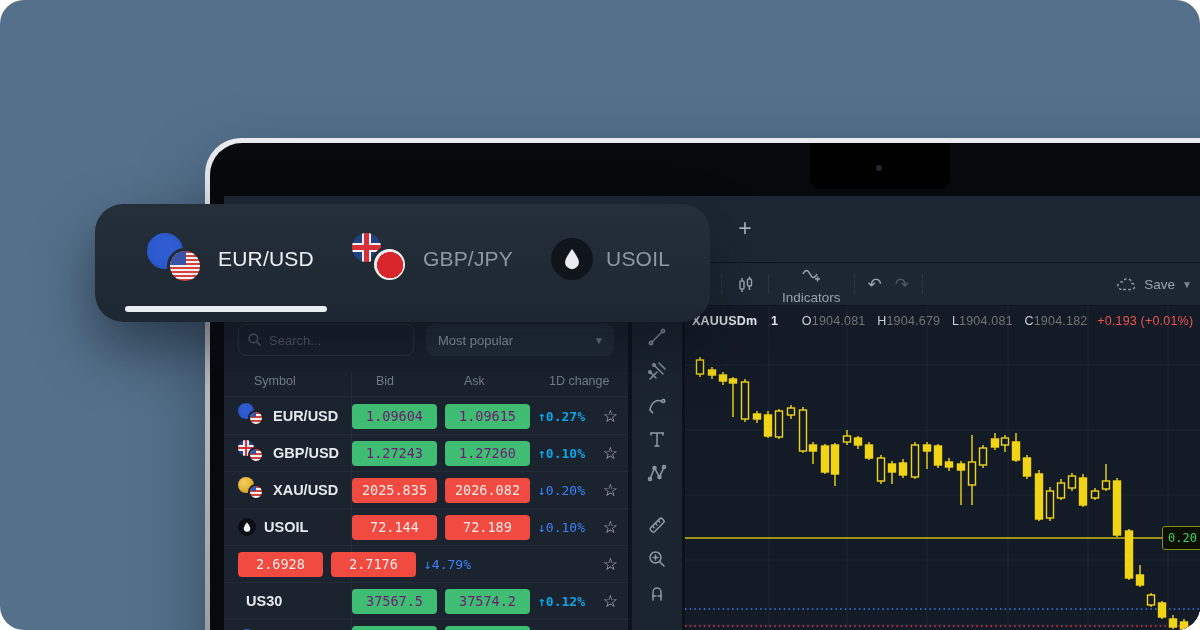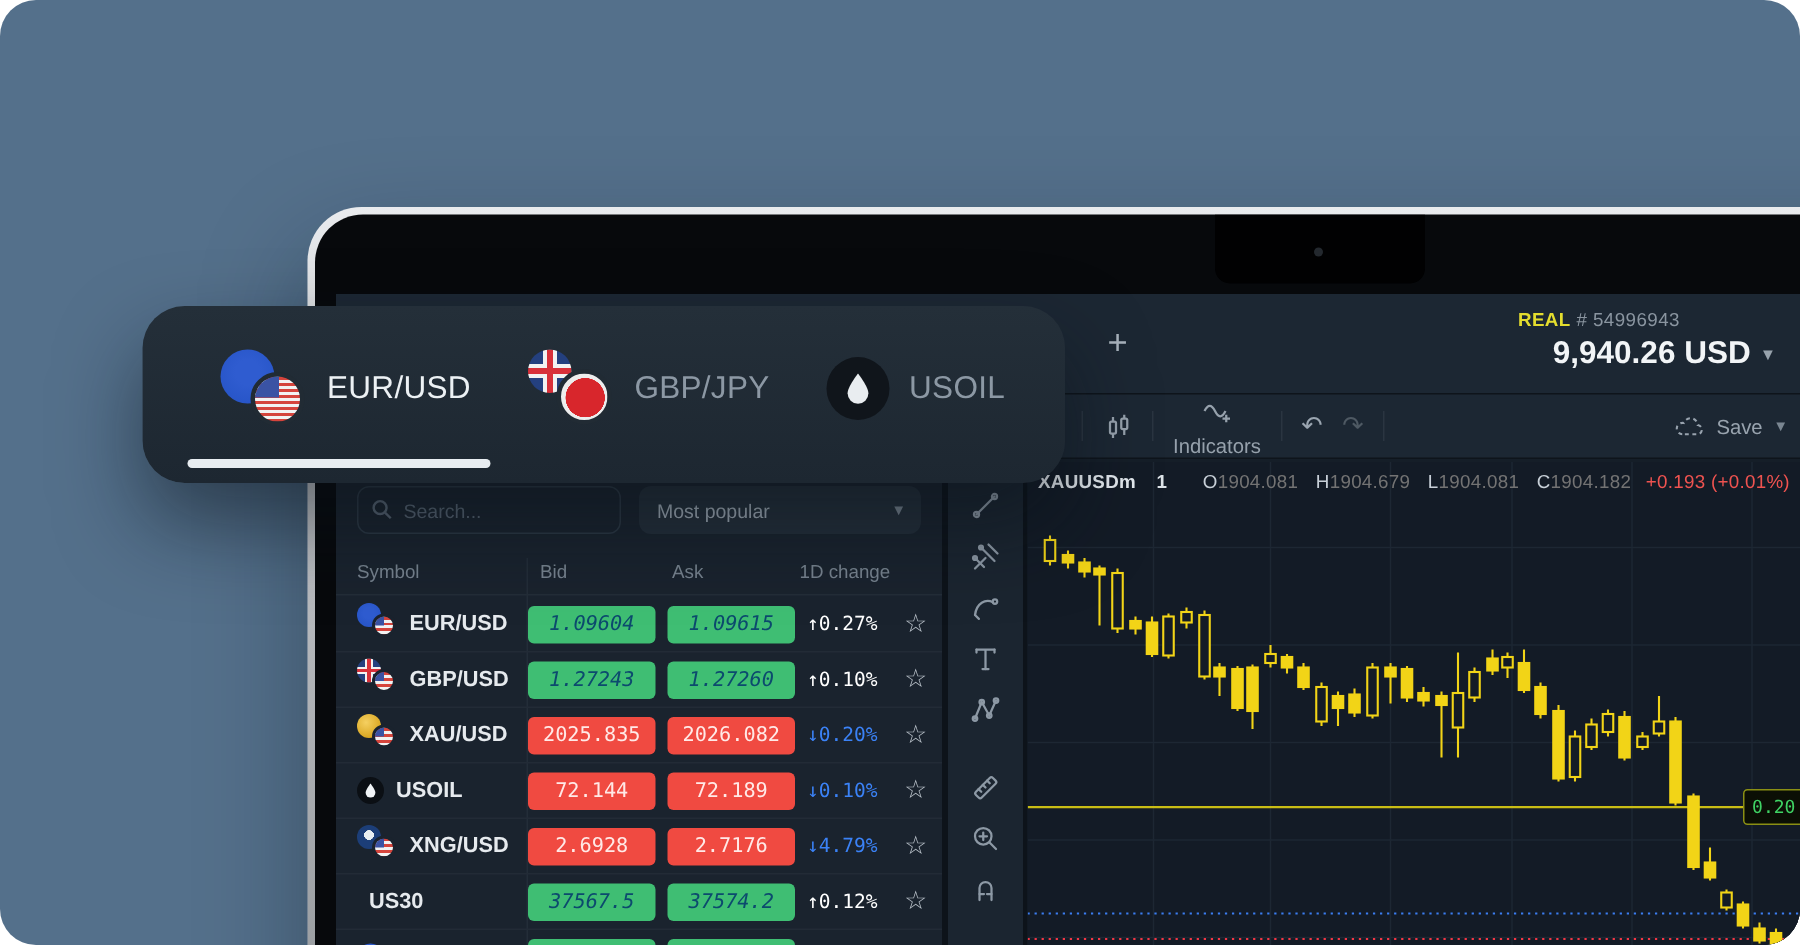--- a/index.html
+++ b/index.html
@@ -51,35 +51,35 @@
   .wl-controls{display:flex;gap:12px;padding:16px 14px 0 14px;}
   .search-box{position:relative;width:176px;height:32px;}
   .search-box input{width:100%;height:100%;background:transparent;border:1px solid #2C3844;border-radius:8px;
     color:#8B97A3;font-size:13px;padding:0 8px 0 30px;outline:none;}
   .search-box input::placeholder{color:#566371;}
   .search-ic{position:absolute;left:9px;top:8px;}
   .filter-select{flex:1;height:32px;background:#242F3A;border-radius:8px;display:flex;align-items:center;
     justify-content:space-between;padding:0 10px 0 12px;color:#9FAAB5;font-size:13px;cursor:pointer;}
   .filter-select .fs-caret{color:#76828E;font-size:10px;}
 
-  .wl-head{display:flex;padding:18px 14px 8px 14px;color:#76828E;font-size:12.5px;border-bottom:1px solid #232D38;}
+  .wl-head{display:flex;padding:18px 14px 8px 30px;color:#76828E;font-size:12.5px;border-bottom:1px solid #232D38;}
   .wl-head .c-sym{width:122px;}
   .wl-head .c-bid{width:88px;}
   .wl-head .c-ask{width:85px;}
   .col-div{position:absolute;left:127px;top:64px;bottom:0;width:1px;background:#232D38;}
 
   .wl-rows{position:absolute;top:90px;left:0;right:0;}
   .row{display:flex;align-items:center;height:37px;padding:0 10px 0 14px;border-bottom:1px solid #222B36;}
   .sym{display:flex;align-items:center;gap:8px;width:114px;color:#E6EAEE;font-size:14.5px;font-weight:600;}
   .chip{width:85px;height:25px;border-radius:4px;display:flex;align-items:center;justify-content:center;
     font-family:"DejaVu Sans Mono",monospace;font-size:13.5px;margin-right:8px;cursor:pointer;}
-  .chip.up{background:#3FBE73;color:#0c4a6e;font-style:italic;}
+  .chip.up{background:#3FBE73;color:#701a75;}
   .chip.down{background:#F04A41;color:#FFE9E7;}
   .chg{width:64px;font-family:"DejaVu Sans Mono",monospace;font-size:13px;}
-  .chg.up{color:#ffffff;}
+  .chg.up{color:#0ea5e9;font-weight:bold;}
   .chg.down{color:#3b82f6;}
   .star{margin-left:auto;color:#B9C1C9;font-size:17px;cursor:pointer;}
 
   
   .pair{position:relative;width:27px;height:24px;display:inline-block;flex:0 0 27px;}
   .circ{position:absolute;width:16px;height:16px;border-radius:50%;overflow:hidden;left:0;top:0;}
   .circ.ov{left:10px;top:7px;border:2px solid #1A232E;}
   .f-eu{background:radial-gradient(circle at 50% 42%,#2F5CD0 0 30%,#2452C4 100%);}
   .f-us{background:repeating-linear-gradient(180deg,#D5443C 0 2px,#F2F2F2 2px 4px);}
   .f-us::before{content:"";position:absolute;left:0;top:0;width:52%;height:46%;background:#3A53A4;}
@@ -136,29 +136,20 @@
 
   <div class="laptop">
     <div class="bezel">
       <div class="notch">
         <div class="cam"></div>
       </div>
       <div class="screen">
 
         <div class="top-header">
           <div class="plus-btn">+</div>
-          <div class="account">
-            <div class="acc-line1">
-              <span class="acc-type">REAL</span>
-              <span class="acc-num"># 54996943</span>
-            </div>
-            <div class="acc-line2">
-              <span>9,940.26 USD</span><span class="acc-caret">▼</span>
-            </div>
-          </div>
         </div>
 
         <div class="toolbar">
           <span class="tf">m</span>
           <span class="tdiv"></span>
           <span class="tb-ic">
             <svg width="20" height="20" viewBox="0 0 20 20" fill="none" stroke="#96A1AC" stroke-width="1.5">
               <rect x="5" y="7" width="4" height="8" rx="1"></rect>
                 <line x1="7" y1="4" x2="7" y2="7"></line>
                 <line x1="7" y1="15" x2="7" y2="18"></line>
@@ -254,24 +245,20 @@
                       </span>
                     </span>
                     <span>USOIL</span>
                   </span>
                   <span class="chip down">72.144</span>
                   <span class="chip down">72.189</span>
                   <span class="chg down">↓0.10%</span>
                   <span class="star">☆</span>
                 </div>
                 <div class="row">
-                  <span class="sym">
-                    <span><span class="pair"><span class="circ f-xng"></span><span class="circ ov f-us"></span></span></span>
-                    <span>XNG/USD</span>
-                  </span>
                   <span class="chip down">2.6928</span>
                   <span class="chip down">2.7176</span>
                   <span class="chg down">↓4.79%</span>
                   <span class="star">☆</span>
                 </div>
                 <div class="row">
                   <span class="sym">
                     <span><span class="single-flag f-us"></span></span>
                     <span>US30</span>
                   </span>

